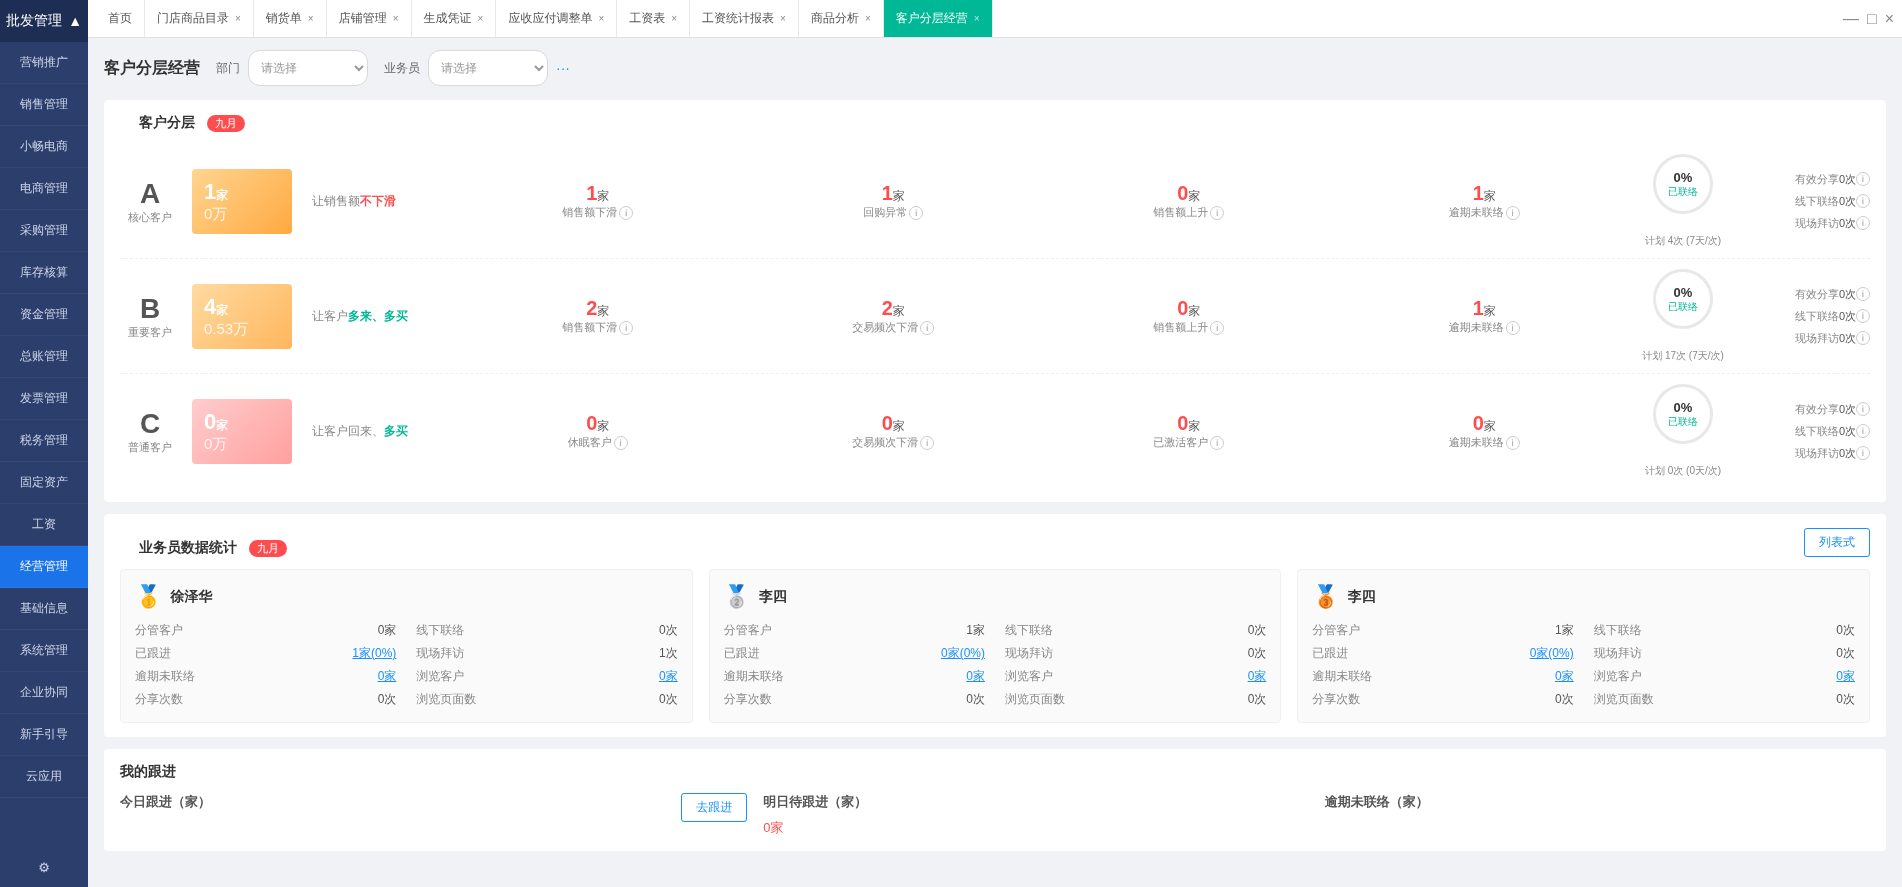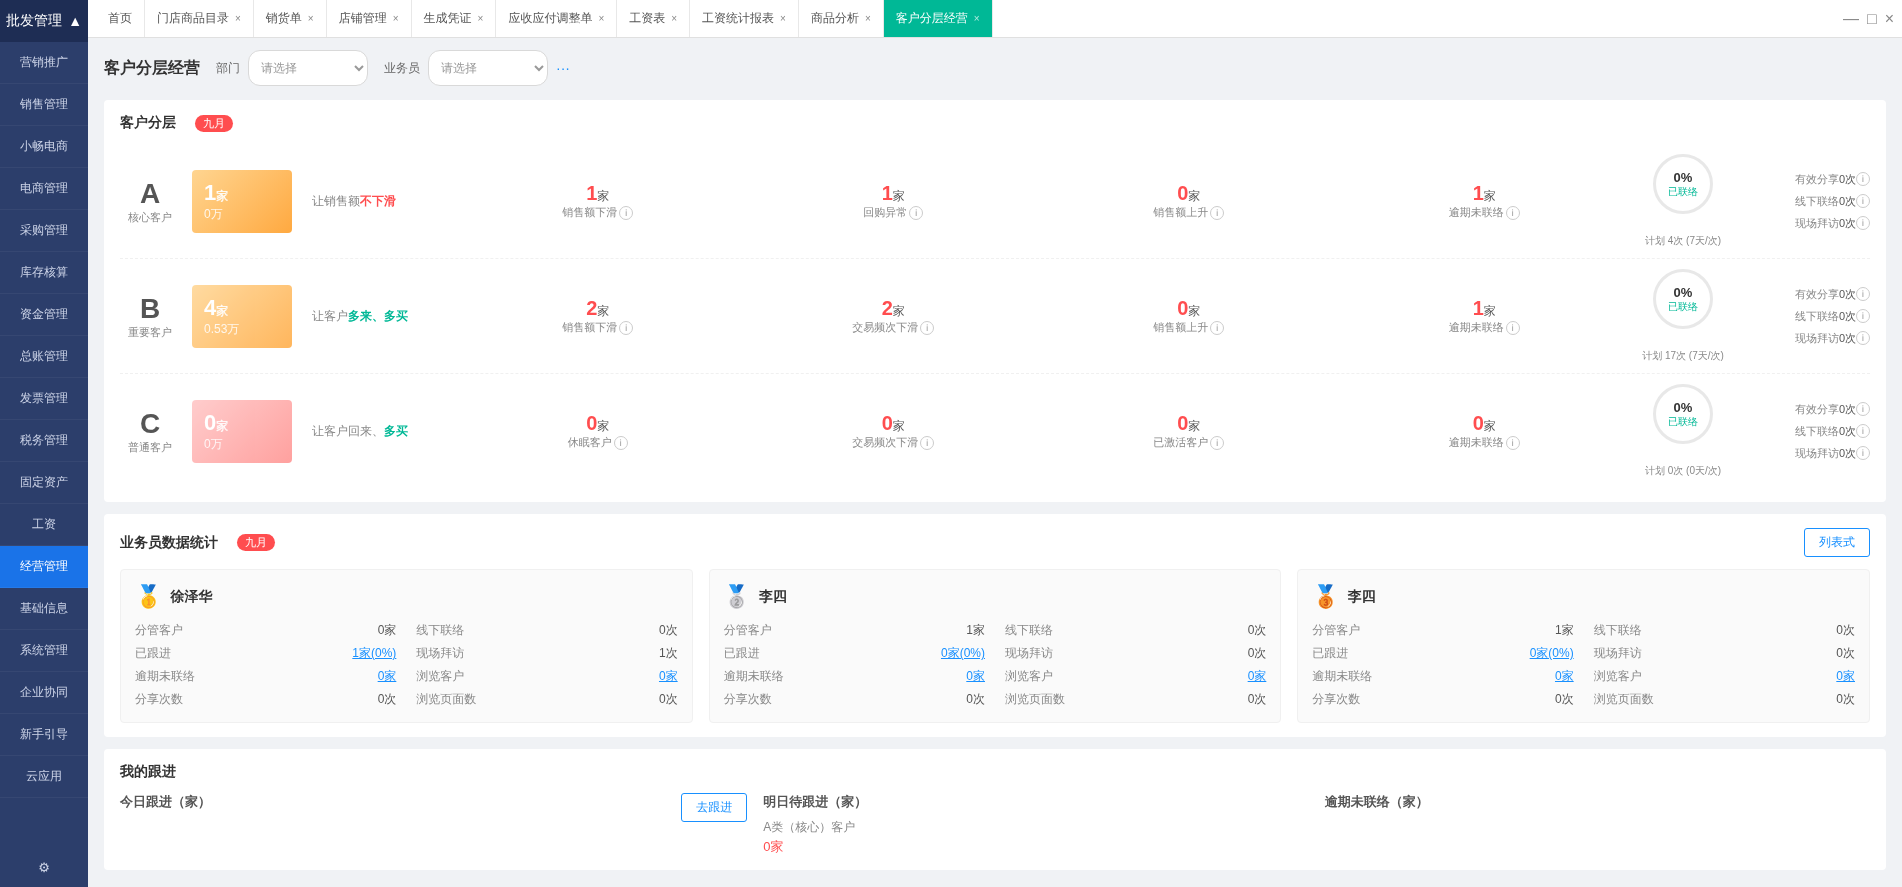--- a/index.html
+++ b/index.html
@@ -128,23 +128,24 @@
 
     
     .section {
       background: #fff;
       border-radius: 4px;
       padding: 14px 16px;
       margin-bottom: 12px;
     }
     .section-header {
       display: flex;
-      align-items: center;
+      align-items: flex-end;
       margin-bottom: 12px;
-      gap: 19px;
+      gap: 12px;
+      margin-left: 19px;
     }
     .section-title { font-size: 14px; font-weight: bold; color: #333; }
     .month-badge {
       background: #ff4d4f;
       color: #fff;
       border-radius: 10px;
       padding: 1px 8px;
       font-size: 11px;
     }
     .section-right { margin-left: auto; }
@@ -172,21 +173,21 @@
       flex-shrink: 0;
       border-radius: 4px;
       padding: 10px 12px;
       position: relative;
     }
     .tier-count-block.a-tier { background: linear-gradient(135deg, #ffd591, #ffa940); }
     .tier-count-block.b-tier { background: linear-gradient(135deg, #ffd591, #ffa940); opacity: 0.85; }
     .tier-count-block.c-tier { background: linear-gradient(135deg, #ffb8b8, #ff7875); opacity: 0.7; }
     .tier-big-num { font-size: 22px; font-weight: bold; color: #fff; }
     .tier-unit { font-size: 12px; color: rgba(255,255,255,0.9); }
-    .tier-sub { font-size: 12px; color: rgba(255,255,255,0.85); }
+    .tier-sub { font-size: 15px; color: rgba(255,255,255,0.85); }
 
     .tier-suggestion {
       width: 140px;
       flex-shrink: 0;
       font-size: 12px;
       color: #888;
       padding-left: 8px;
     }
 
     .tier-metric {
@@ -712,21 +713,20 @@
       </div>
       <div class="follow-grid">
         <div>
           <div class="follow-col-title">今日跟进（家）</div>
         </div>
         <div style="display:flex; align-items:center;">
           <button class="go-followup-btn">去跟进</button>
         </div>
         <div>
           <div class="follow-col-title">明日待跟进（家）</div>
-          <div style="font-size:12px; color:#888; margin-top:6px;">A类（核心）客户</div>
           <div style="font-size:13px; color:#ff4d4f; margin-top:2px;">0家</div>
         </div>
         <div>
           <div class="follow-col-title">逾期未联络（家）</div>
         </div>
       </div>
     </div>
 
   </div>
 </div>

